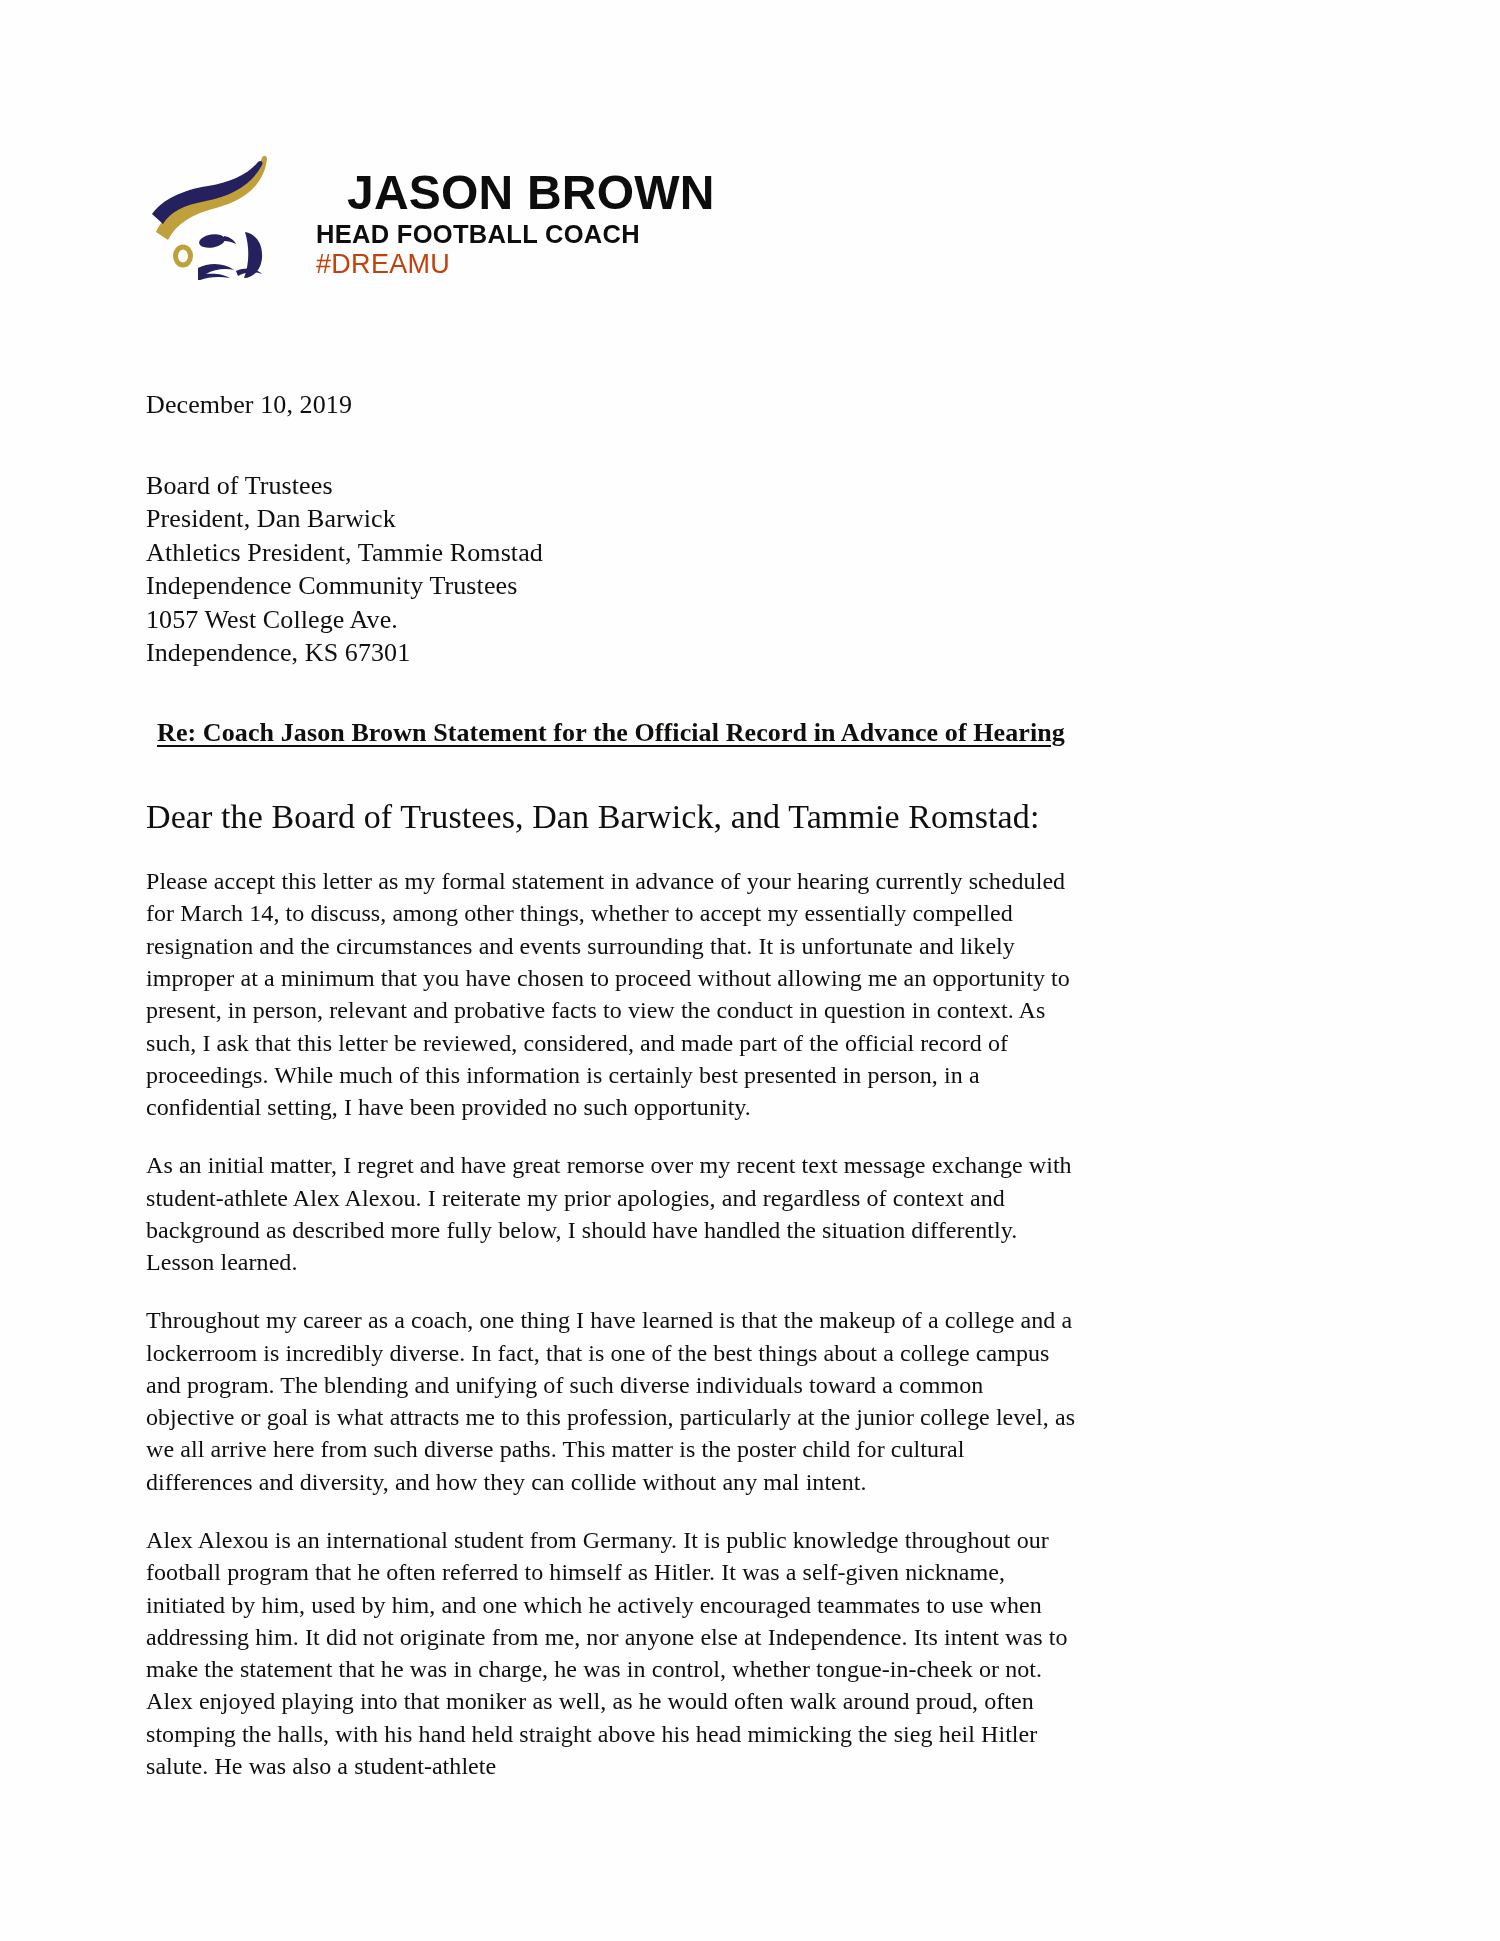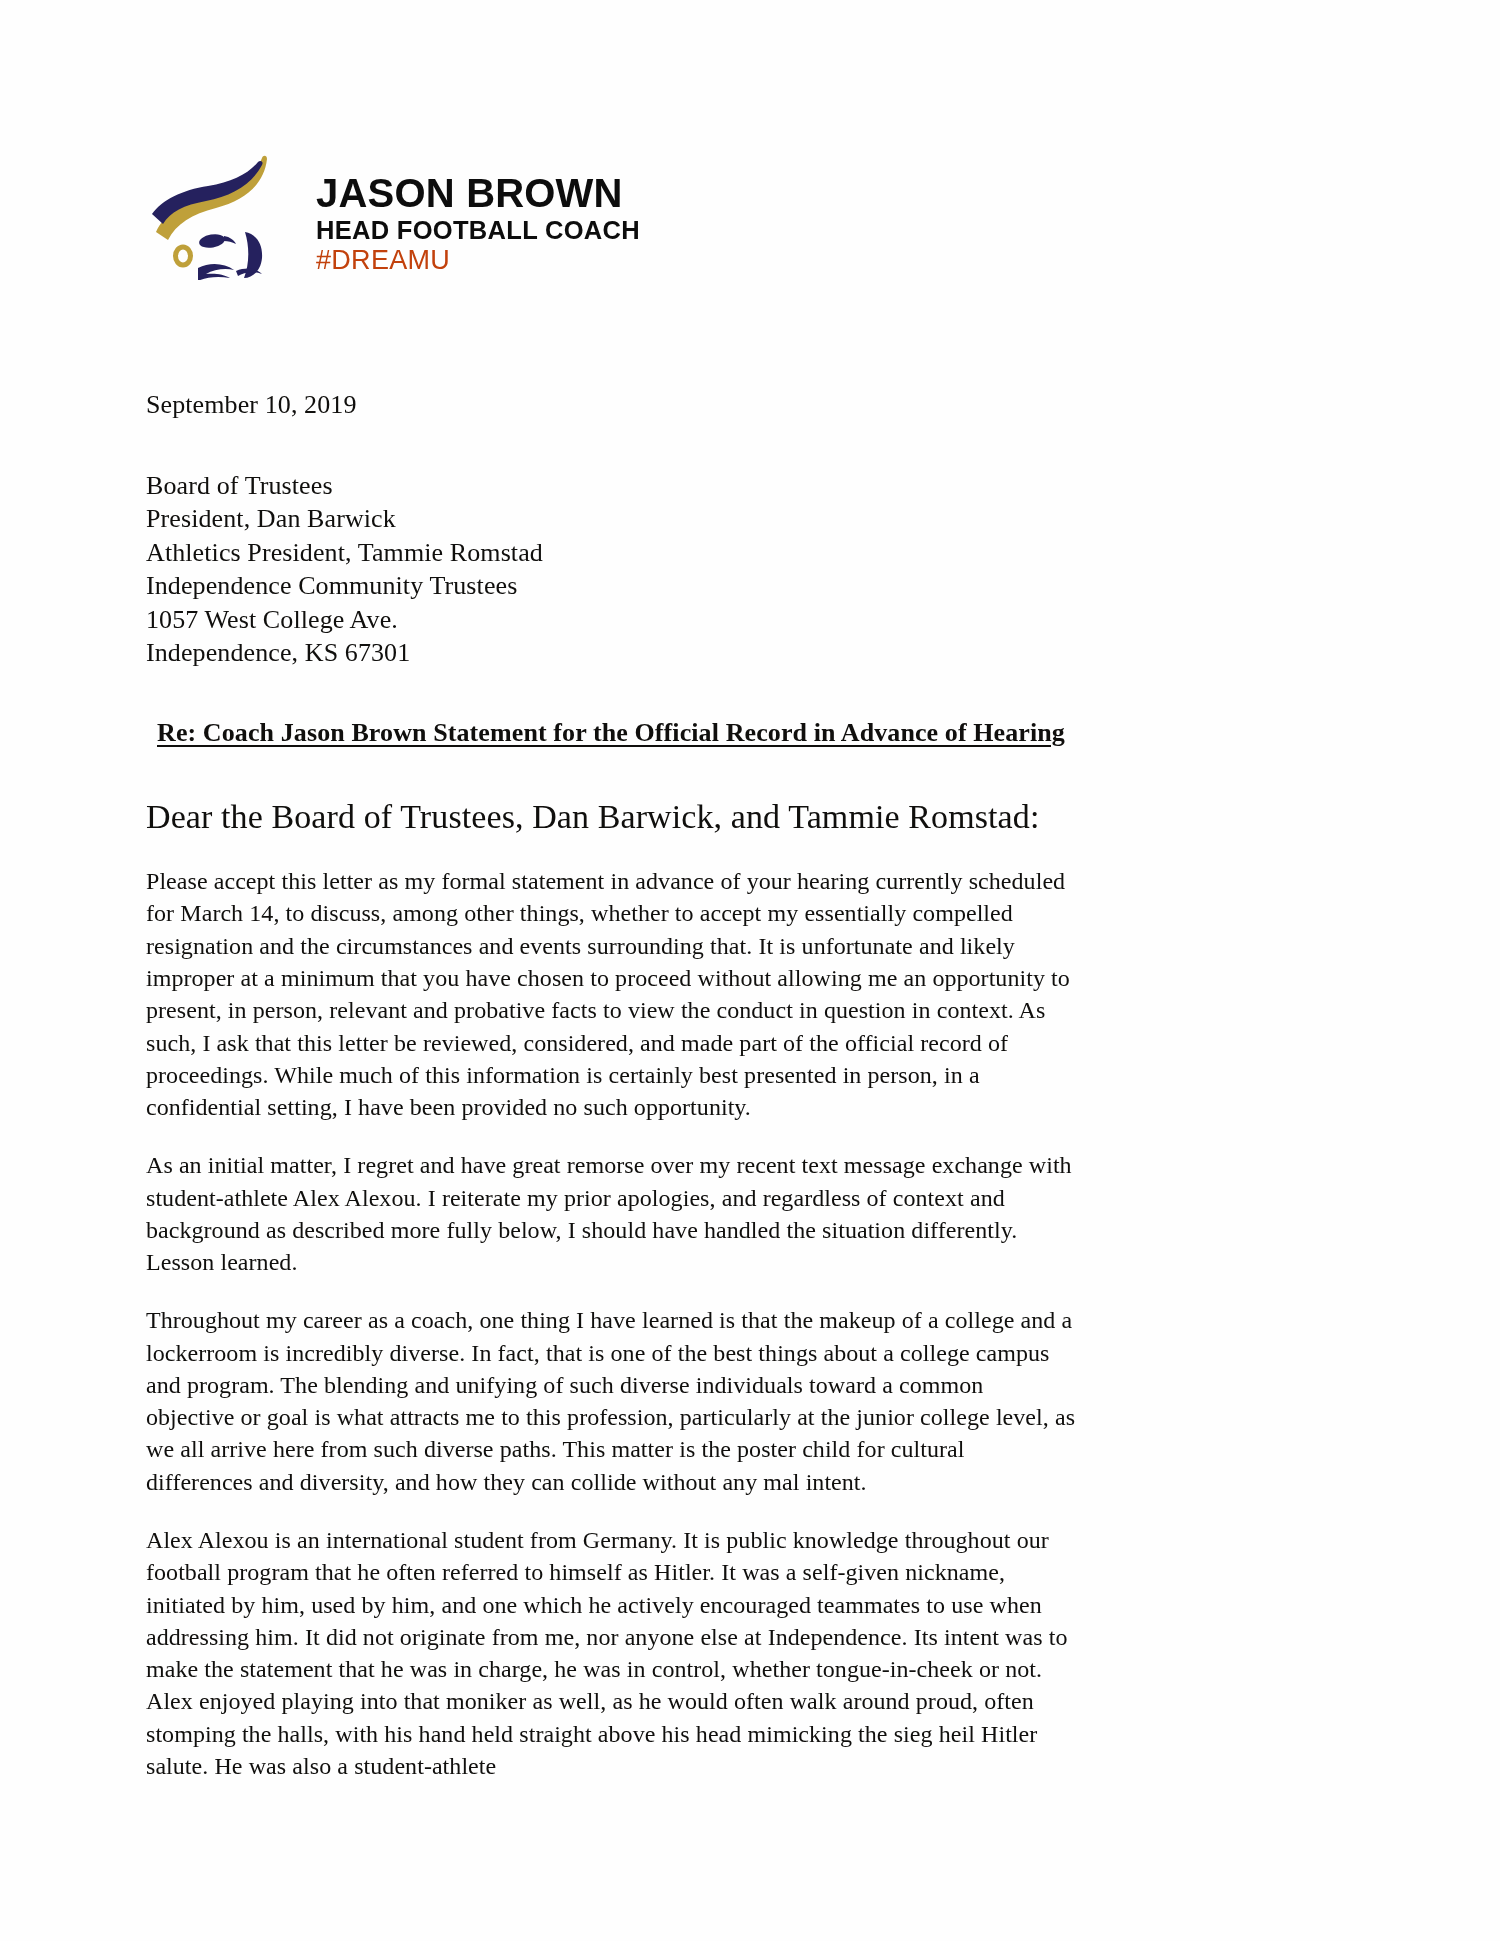--- a/index.html
+++ b/index.html
@@ -42,25 +42,26 @@
 
   .logo-text {
     display: flex;
     flex-direction: column;
     justify-content: center;
     padding-top: 28px;
   }
   .logo-name {
     font-family: "Liberation Sans", "DejaVu Sans", sans-serif;
     font-weight: 700;
-    font-size: 40px;
+    font-size: 48px;
     letter-spacing: 0.2px;
     color: #0d0d0d;
     line-height: 1.02;
     white-space: nowrap;
+    margin-left: 31px;
   }
   .logo-role {
     font-family: "Liberation Sans", "DejaVu Sans", sans-serif;
     font-weight: 700;
     font-size: 25.5px;
     letter-spacing: 0.3px;
     color: #0d0d0d;
     line-height: 1.12;
     margin-top: 2px;
     white-space: nowrap;
@@ -161,21 +162,21 @@
 
     <div class="logo-text">
       <div class="logo-name">JASON BROWN</div>
       <div class="logo-role">HEAD FOOTBALL COACH</div>
       <div class="logo-tag">#DREAMU</div>
     </div>
   </div>
 
   <div class="letter">
 
-    <div class="date-line">September 10, 2019</div>
+    <div class="date-line">December 10, 2019</div>
 
     <div class="recipient">
       <span class="ln">Board of Trustees</span>
       <span class="ln">President, Dan Barwick</span>
       <span class="ln">Athletics President, Tammie Romstad</span>
       <span class="ln">Independence Community Trustees</span>
       <span class="ln">1057 West College Ave.</span>
       <span class="ln">Independence, KS 67301</span>
     </div>
 

